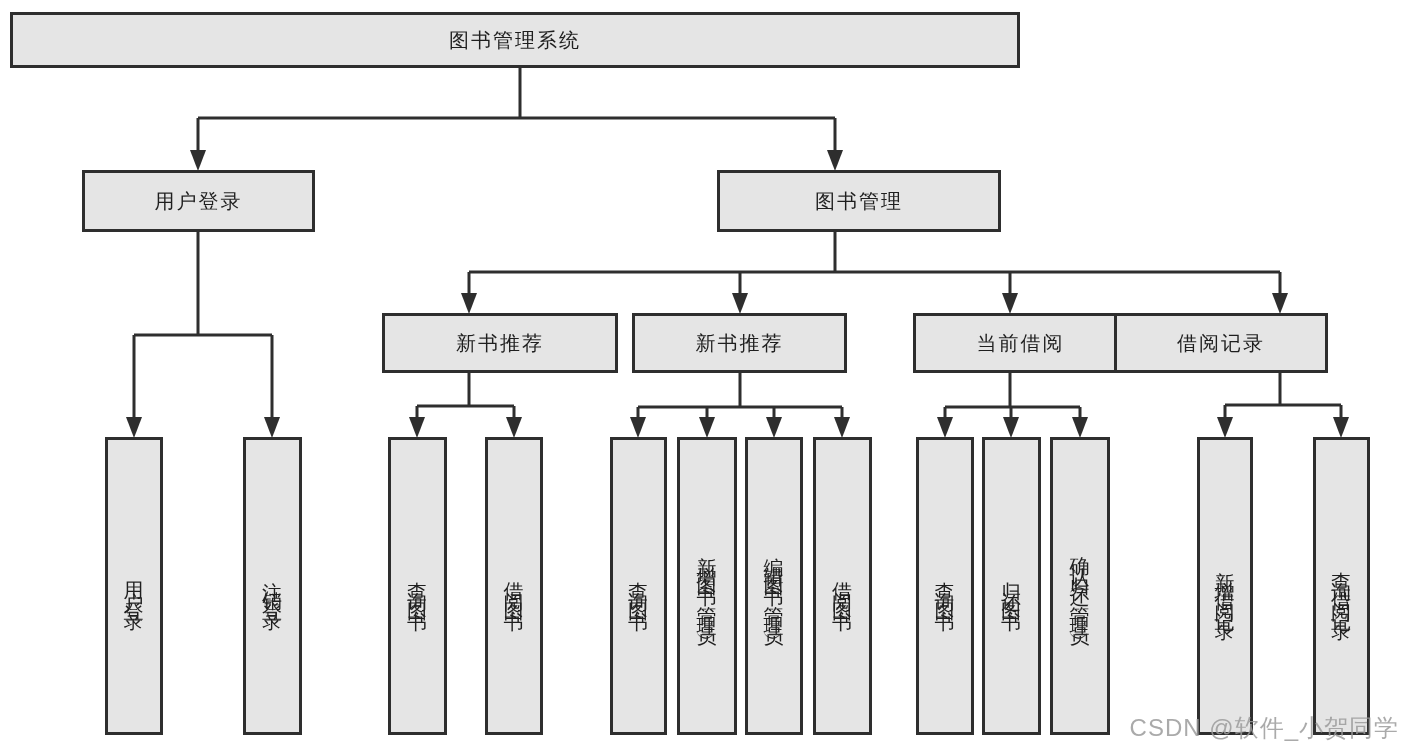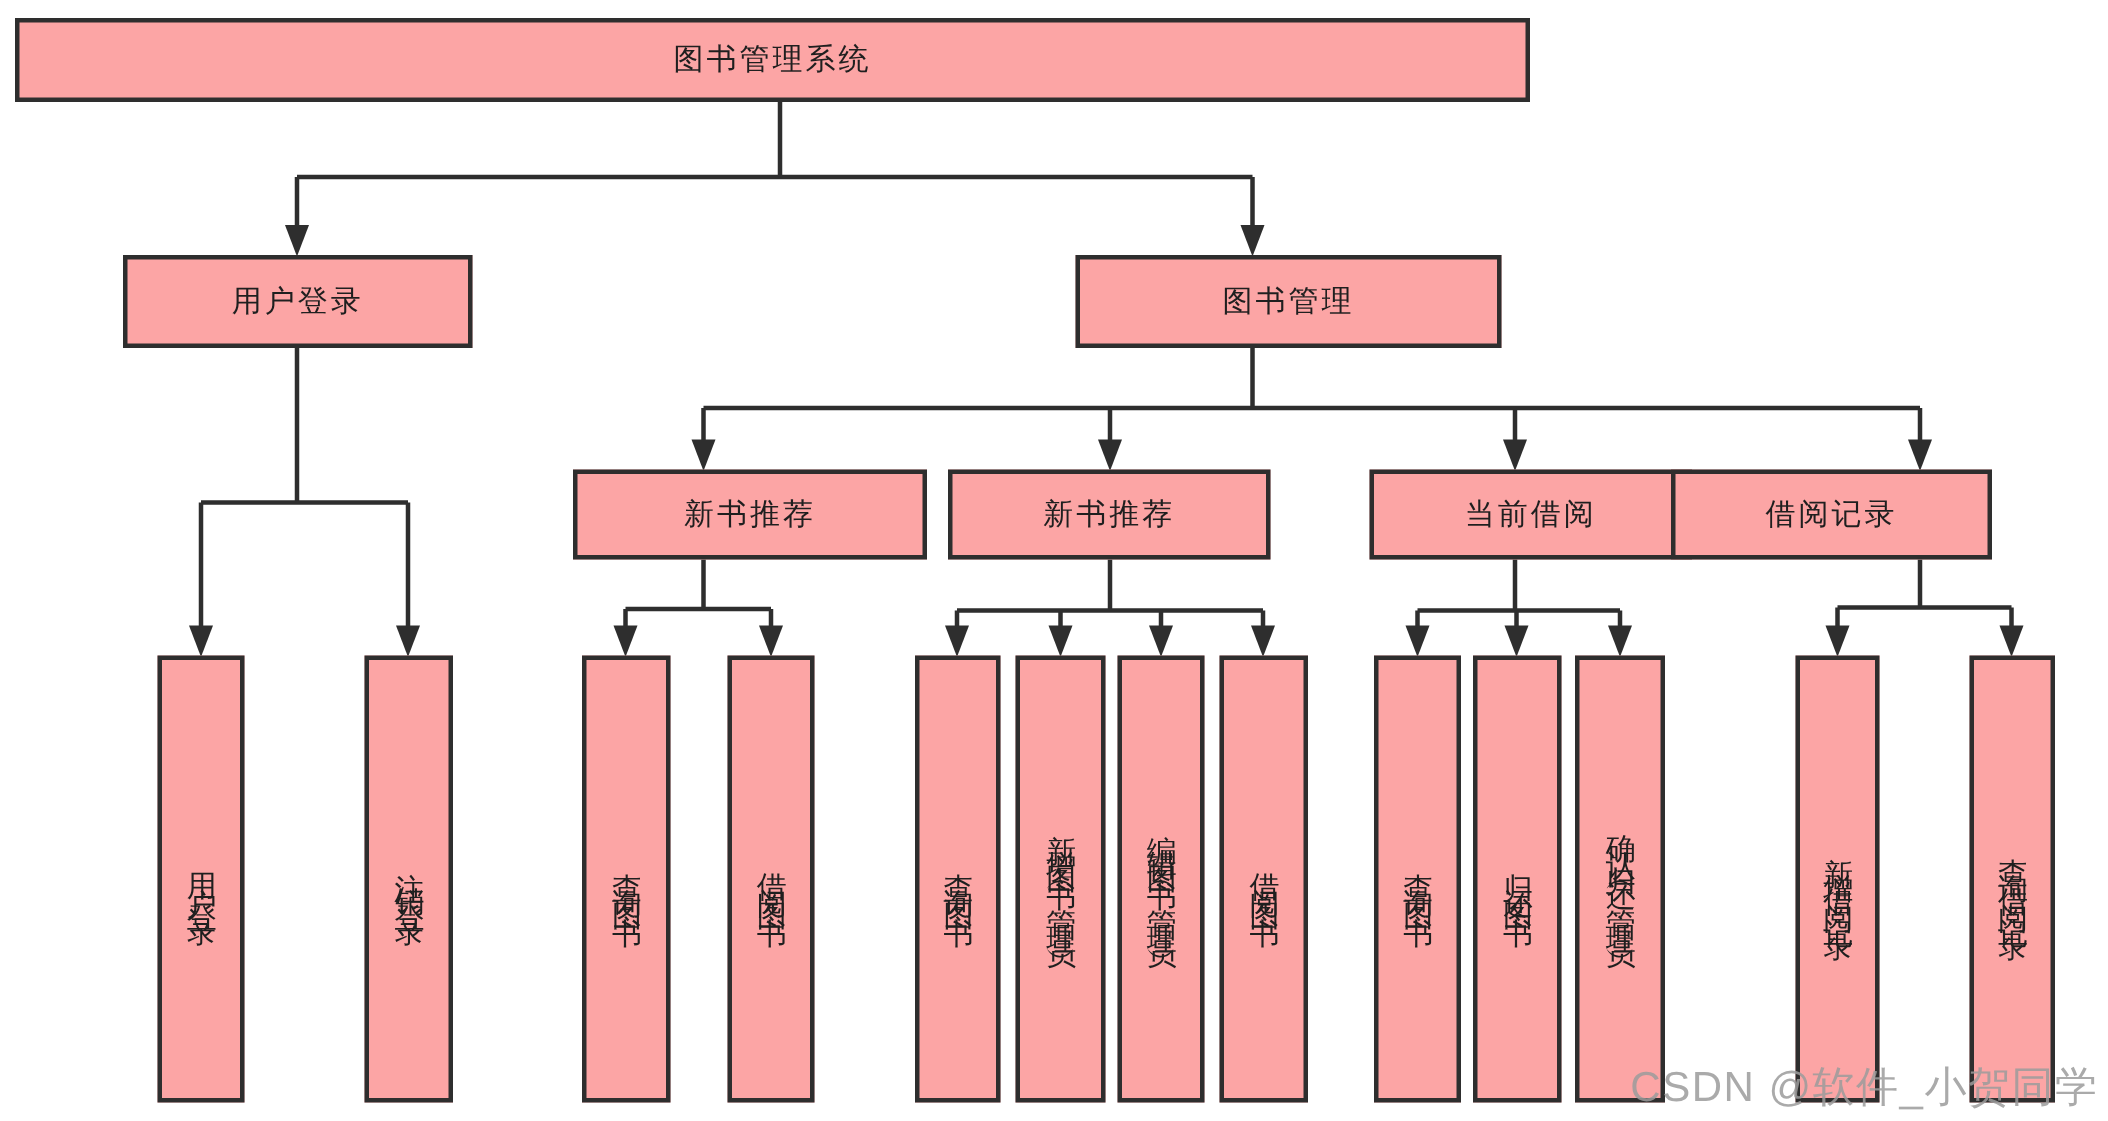--- a/index.html
+++ b/index.html
@@ -13,21 +13,21 @@
   }
   svg.connector-layer {
     position: absolute;
     left: 0; top: 0;
     width: 1405px; height: 747px;
   }
   .node {
     position: absolute;
     box-sizing: border-box;
     border: 3px solid #2e2e2e;
-    background: #fca5a5;
+    background: #e5e5e5;
     display: flex;
     align-items: center;
     justify-content: center;
     color: #1f1f1f;
     font-size: 20px;
     letter-spacing: 2px;
     line-height: 1.2;
     white-space: nowrap;
     text-align: center;
   }
@@ -35,21 +35,21 @@
     writing-mode: vertical-rl;
     text-orientation: mixed;
     letter-spacing: 10px;
     line-height: 1;
     white-space: normal;
   }
   .watermark {
     position: absolute;
     right: 6px;
     bottom: 3px;
-    font-size: 28px;
+    font-size: 24px;
     letter-spacing: 1px;
     color: rgba(155, 155, 155, 0.85);
     pointer-events: none;
     text-align: right;
   }
 </style>
 </head>
 <body>
 
 <div class="stage">

